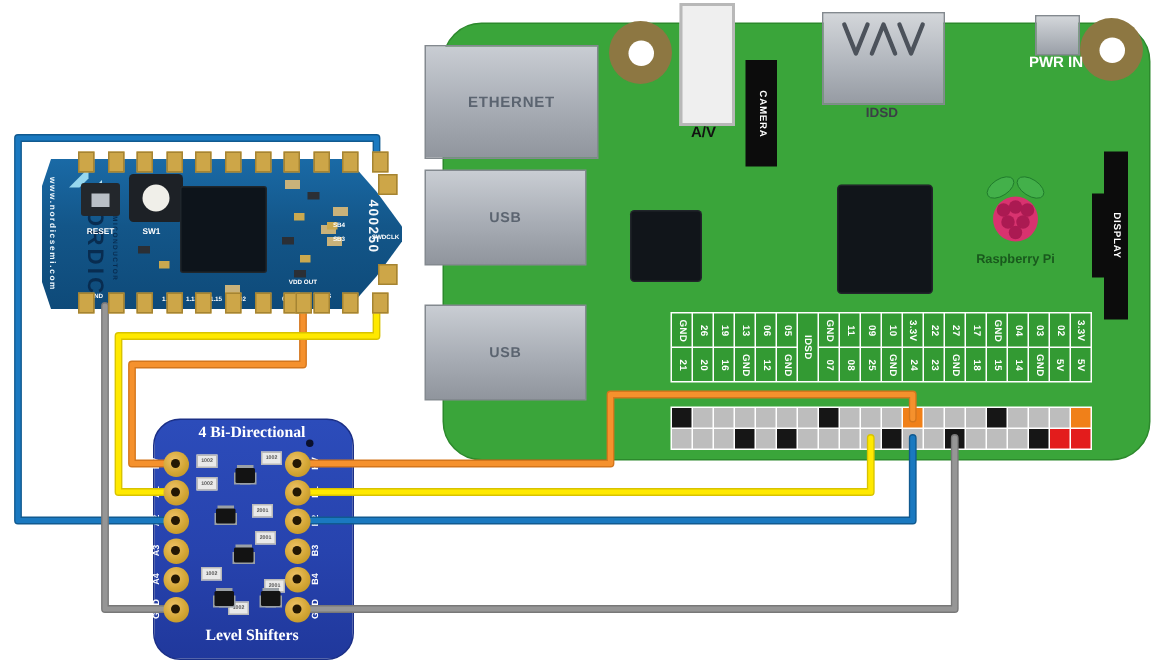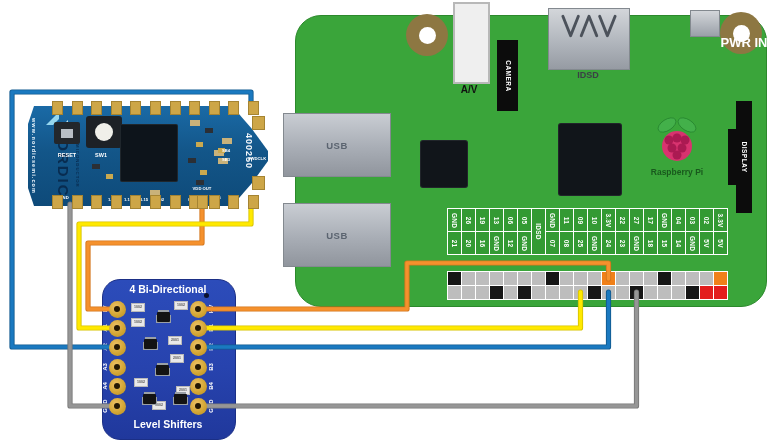--- a/index.html
+++ b/index.html
@@ -27,21 +27,21 @@
   .pwr{left:690px;top:10px;width:28px;height:25px;z-index:3;
     background:linear-gradient(180deg,#d3d6da,#9aa0a8);border:1px solid #83898f;}
   .disp{left:736px;top:101px;width:16px;height:112px;background:#0c0c0c;z-index:3;}
   .disp2{left:728px;top:129px;width:9px;height:56px;background:#0c0c0c;z-index:3;}
   .chip{background:#11151a;border-radius:3px;box-shadow:inset 0 0 0 1px rgba(255,255,255,.07);z-index:3;}
   .c1{left:420px;top:140px;width:48px;height:48px;}
   .c2{left:558px;top:123px;width:64px;height:73px;}
   .clabel{position:absolute;transform:translate(-50%,-50%);white-space:nowrap;z-index:4;font-weight:bold;}
   .black-l{color:#111;font-size:10px;}
   .dark-l{color:#3b4046;font-size:9px;}
-  .white-l{color:#fff;font-size:13px;margin-left:40px;}
+  .white-l{color:#fff;font-size:10px;}
   .pigreen{color:#19591d;font-size:8.5px;}
   .rot{position:absolute;transform:translate(-50%,-50%) rotate(90deg);white-space:nowrap;z-index:4;font-weight:bold;}
   .rotup{position:absolute;transform:translate(-50%,-50%) rotate(-90deg);white-space:nowrap;z-index:12;font-weight:bold;}
   .wlabel{color:#fff;font-size:6.5px;letter-spacing:.5px;}
   
   .strip{left:447px;top:208px;display:grid;grid-template-columns:repeat(20,13px);
     grid-template-rows:22px 22px;gap:1px;padding:1px;background:#fff;z-index:5;}
   .gcell{background:#339a33;display:flex;align-items:center;justify-content:center;overflow:visible;}
   .gcell .vt{transform:rotate(90deg);white-space:nowrap;color:#fff;font-weight:bold;font-size:6.5px;letter-spacing:.2px;}
   .hdrgrid{left:447px;top:271px;display:grid;grid-template-columns:repeat(20,13px);
@@ -69,40 +69,43 @@
   .sw1 i{display:block;width:18px;height:18px;border-radius:50%;background:#f0efe9;}
   .nchip{left:120px;top:124px;width:58px;height:58px;background:#0d141b;border-radius:2px;
     box-shadow:inset 0 0 0 1px rgba(255,255,255,.08);z-index:11;}
   .nsmd0{position:absolute;width:10px;height:6px;background:#c9b27a;z-index:11;}
   .nsmd1{position:absolute;width:8px;height:5px;background:#2b2f35;z-index:11;}
   .nsmd2{position:absolute;width:7px;height:5px;background:#caa94f;z-index:11;}
   
   .lsboard{left:102px;top:279px;width:132px;height:159px;border-radius:18px;z-index:10;
     background:linear-gradient(180deg,#2c4cba 0%,#2743ae 55%,#20389c 100%);border:1px solid #1b2f86;}
   .lstitle{position:absolute;transform:translate(-50%,-50%);color:#fff;z-index:12;white-space:nowrap;
-    font-family:Liberation Sans, sans-serif;font-weight:bold;font-size:10.5px;letter-spacing:0;}
+    font-family:Liberation Serif, serif;font-weight:bold;font-size:10.5px;letter-spacing:0;}
   .lsdot{left:204px;top:293px;width:5px;height:5px;border-radius:50%;background:#0a102c;z-index:12;}
   .lspad{position:absolute;width:17px;height:17px;border-radius:50%;z-index:45;
     background:radial-gradient(circle at 40% 35%,#eec267 0%,#d3a634 55%,#b88d23 100%);
     display:flex;align-items:center;justify-content:center;}
   .lspad i{display:block;width:6px;height:6px;border-radius:50%;background:#241803;}
   .lsp{color:#fff;font-size:6px;}
   .res{position:absolute;width:12px;height:7px;background:#e9e9e9;border:1px solid #b9b9b9;z-index:12;
     display:flex;align-items:center;justify-content:center;}
   .res span{font-size:3.5px;color:#555;font-weight:bold;}
   .tran{position:absolute;width:13px;height:10px;background:#131313;border-radius:1px;z-index:12;
     box-shadow:-2px 2px 0 -1px #9aa0a6,2px 2px 0 -1px #9aa0a6,0 -3px 0 -1px #9aa0a6;}
   #wires{left:0;top:0;z-index:40;pointer-events:none;}
 </style>
 </head>
 <body>
 
 <div id="cv">
 
   <div class="abs pi-board"></div>
+  <div class="abs port eth">
+    <span class="plabel">ETHERNET</span>
+  </div>
   <div class="abs port usb1">
     <span class="plabel">USB</span>
   </div>
   <div class="abs port usb2">
     <span class="plabel">USB</span>
   </div>
   <div class="abs hole" style="left:406px;top:14px;">
       <i></i>
     </div>
   <div class="abs hole" style="left:720px;top:12px;">

